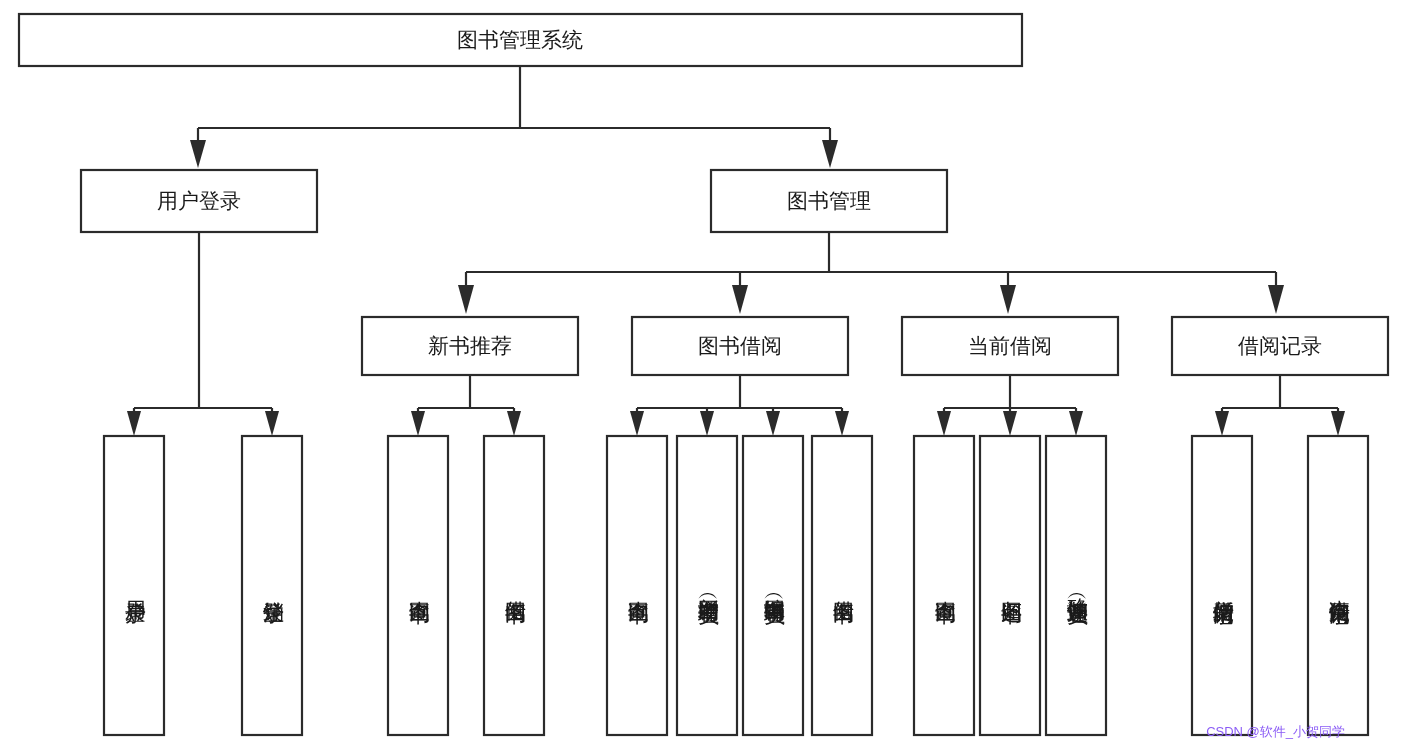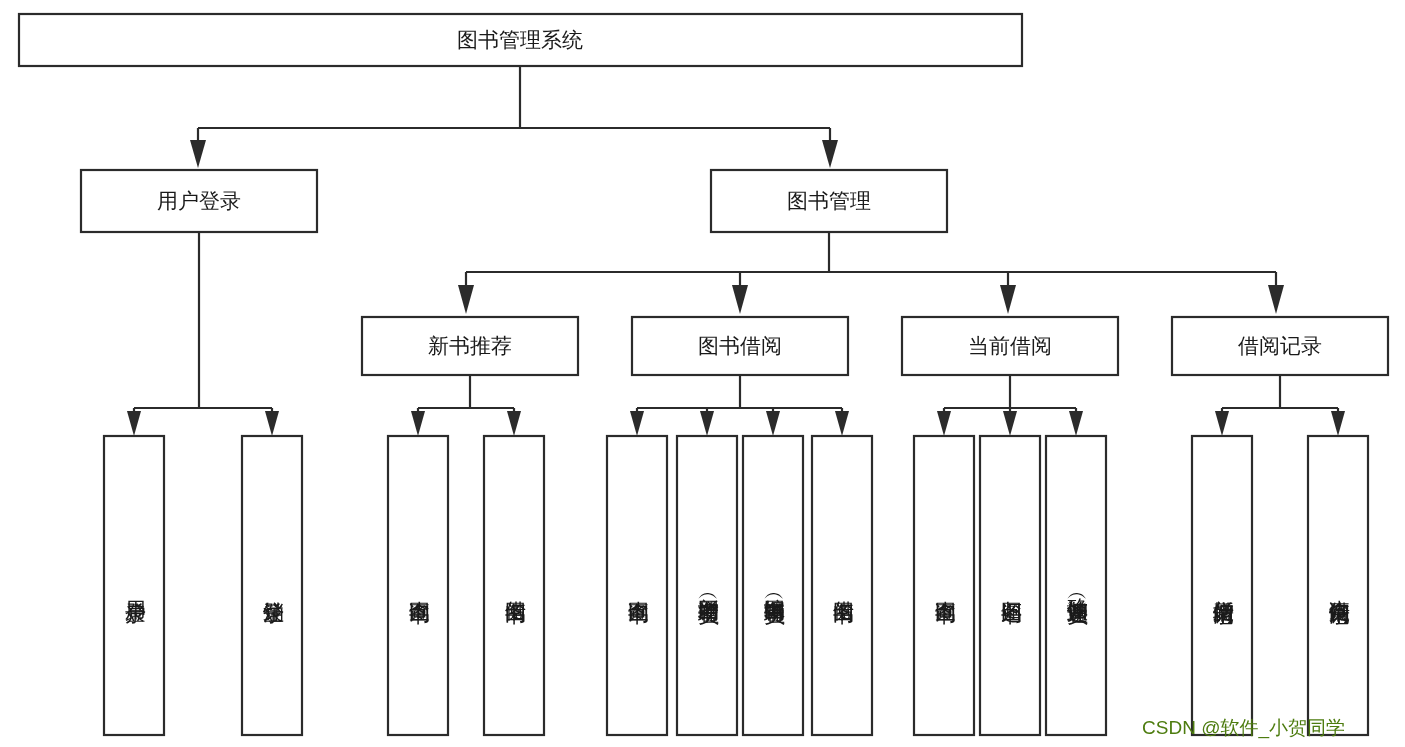--- a/index.html
+++ b/index.html
@@ -52,22 +52,22 @@
     font-size: 21px;
     writing-mode: vertical-rl;
     text-orientation: upright;
     letter-spacing: 1px;
   }
   .watermark {
     position: absolute;
     right: 8px;
     bottom: 6px;
     font-family: "Liberation Sans", "DejaVu Sans", sans-serif;
-    font-size: 19px;
-    color: #4d7c0f;
+    font-size: 13px;
+    color: #8b5cf6;
     white-space: nowrap;
     pointer-events: none;
   }
 </style>
 </head>
 <body>
 
 <div id="diagram-root">
 
   <svg class="diagram" viewBox="0 0 1405 747">

